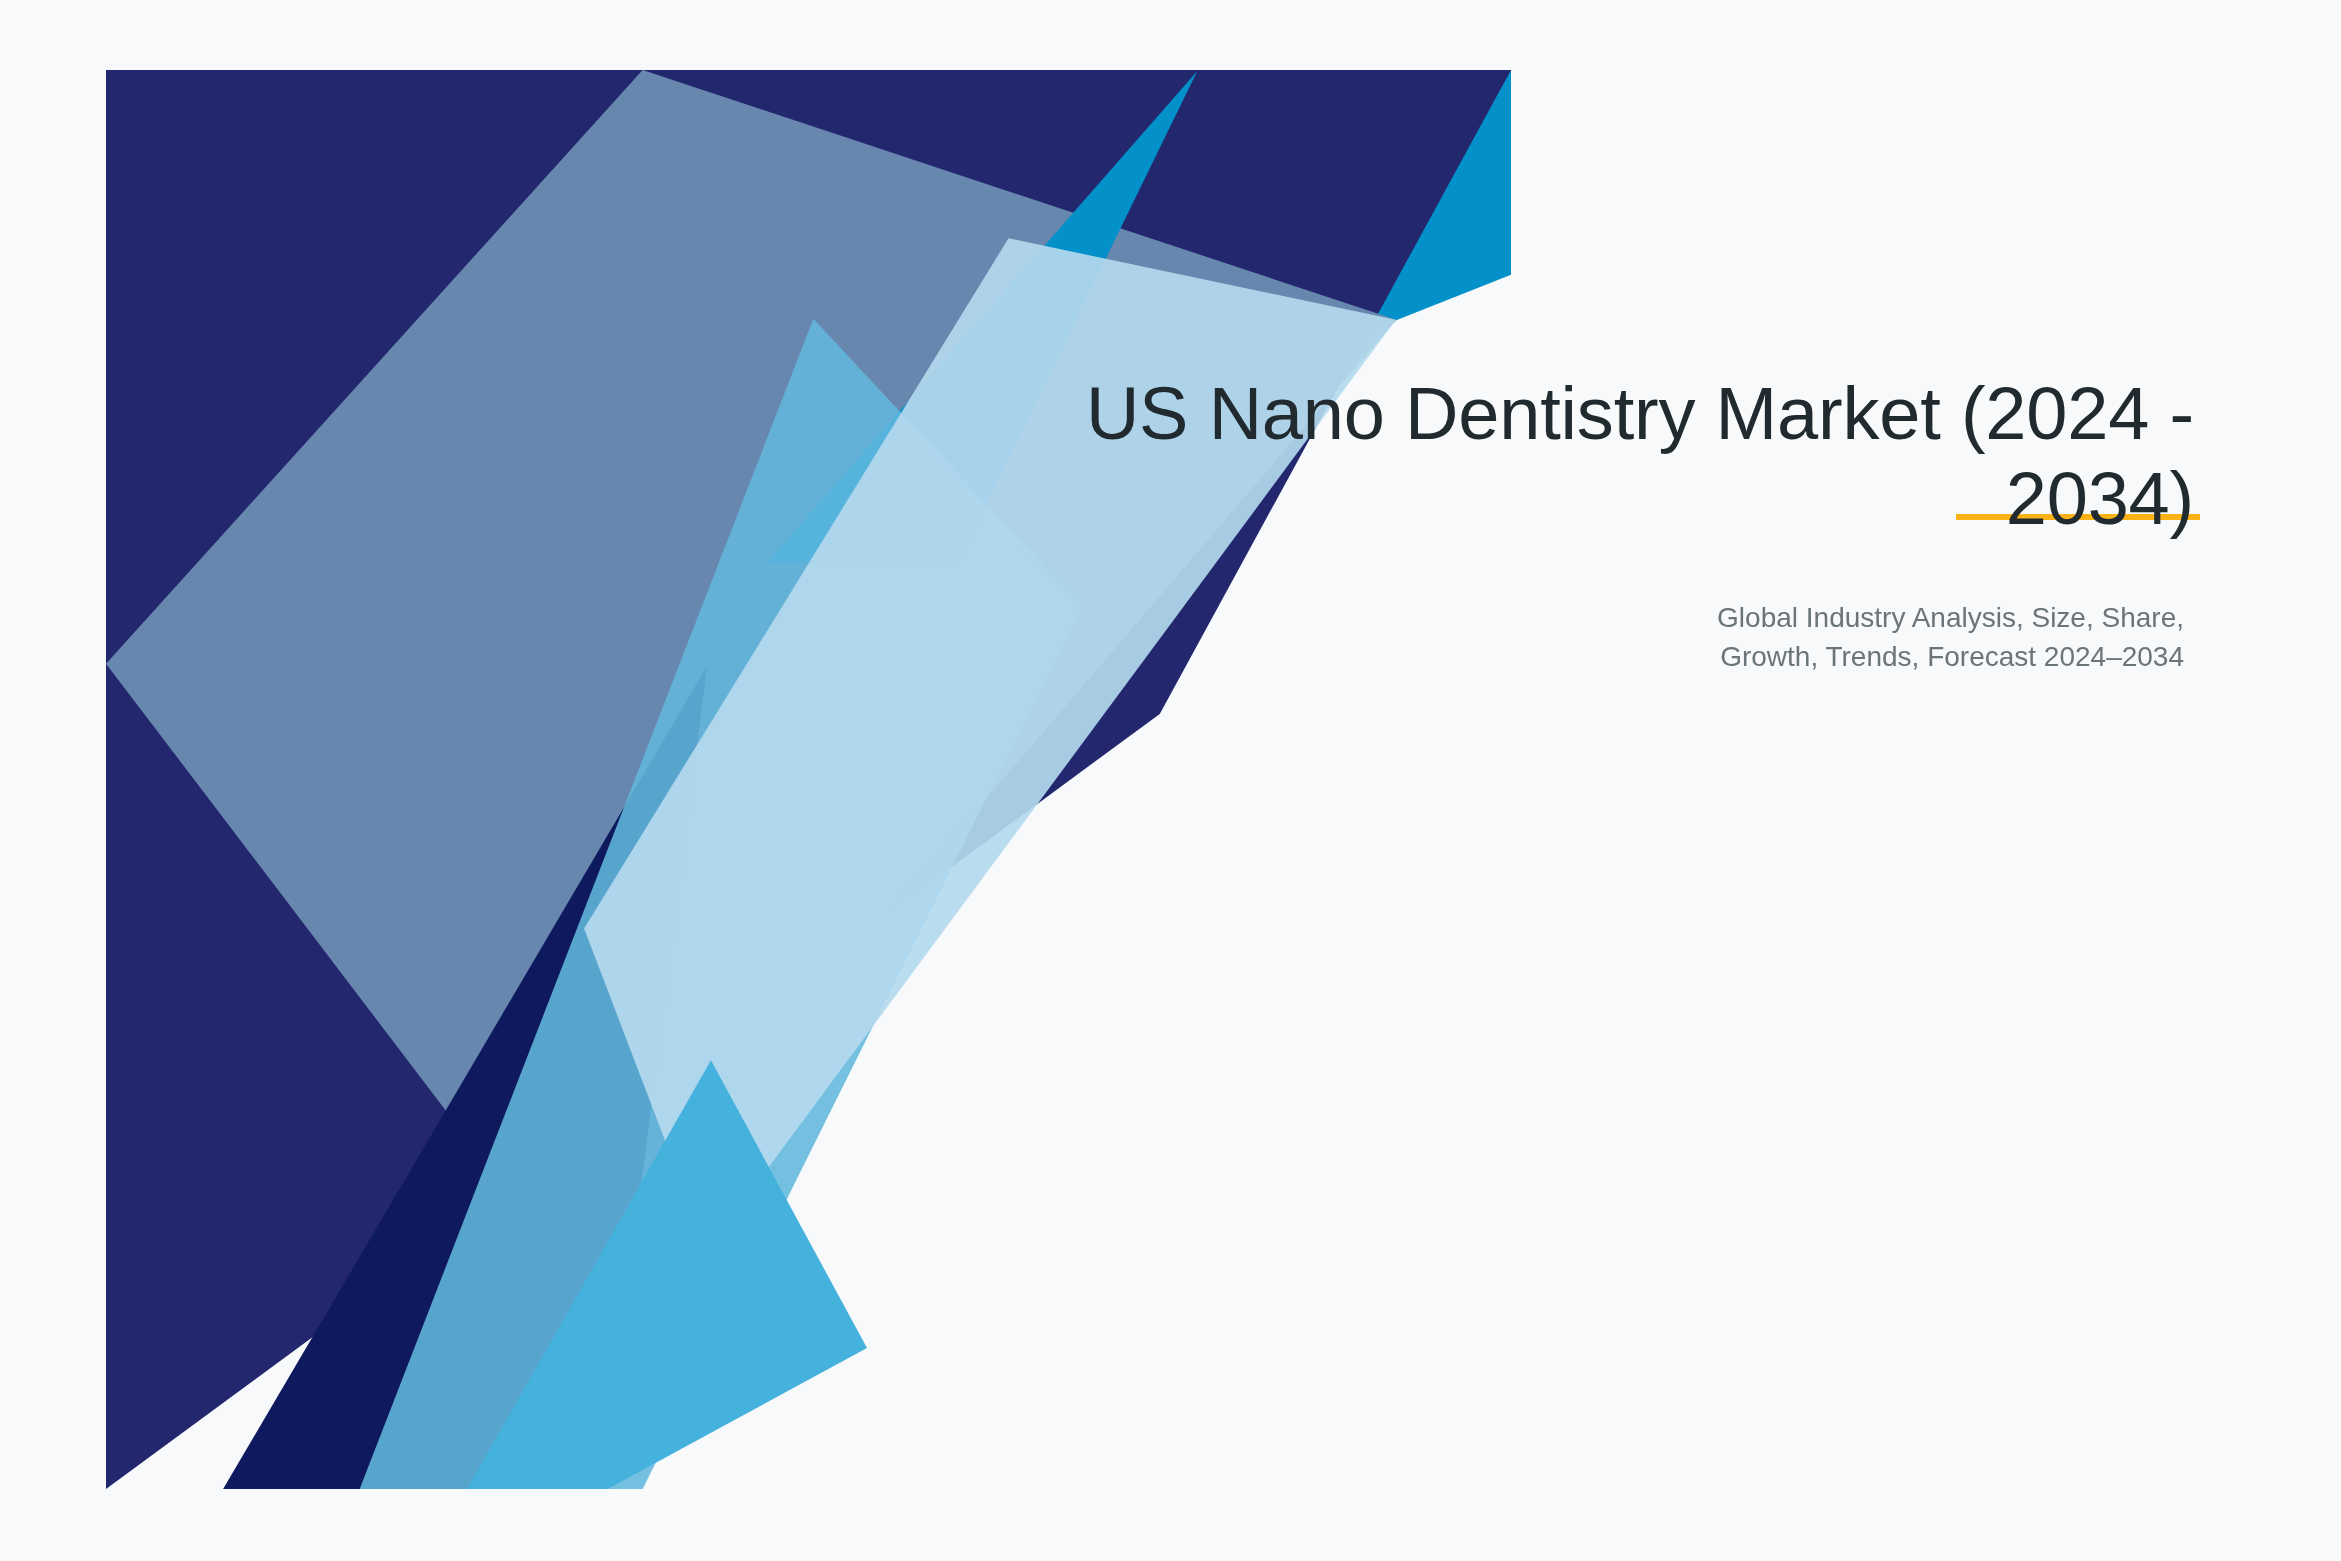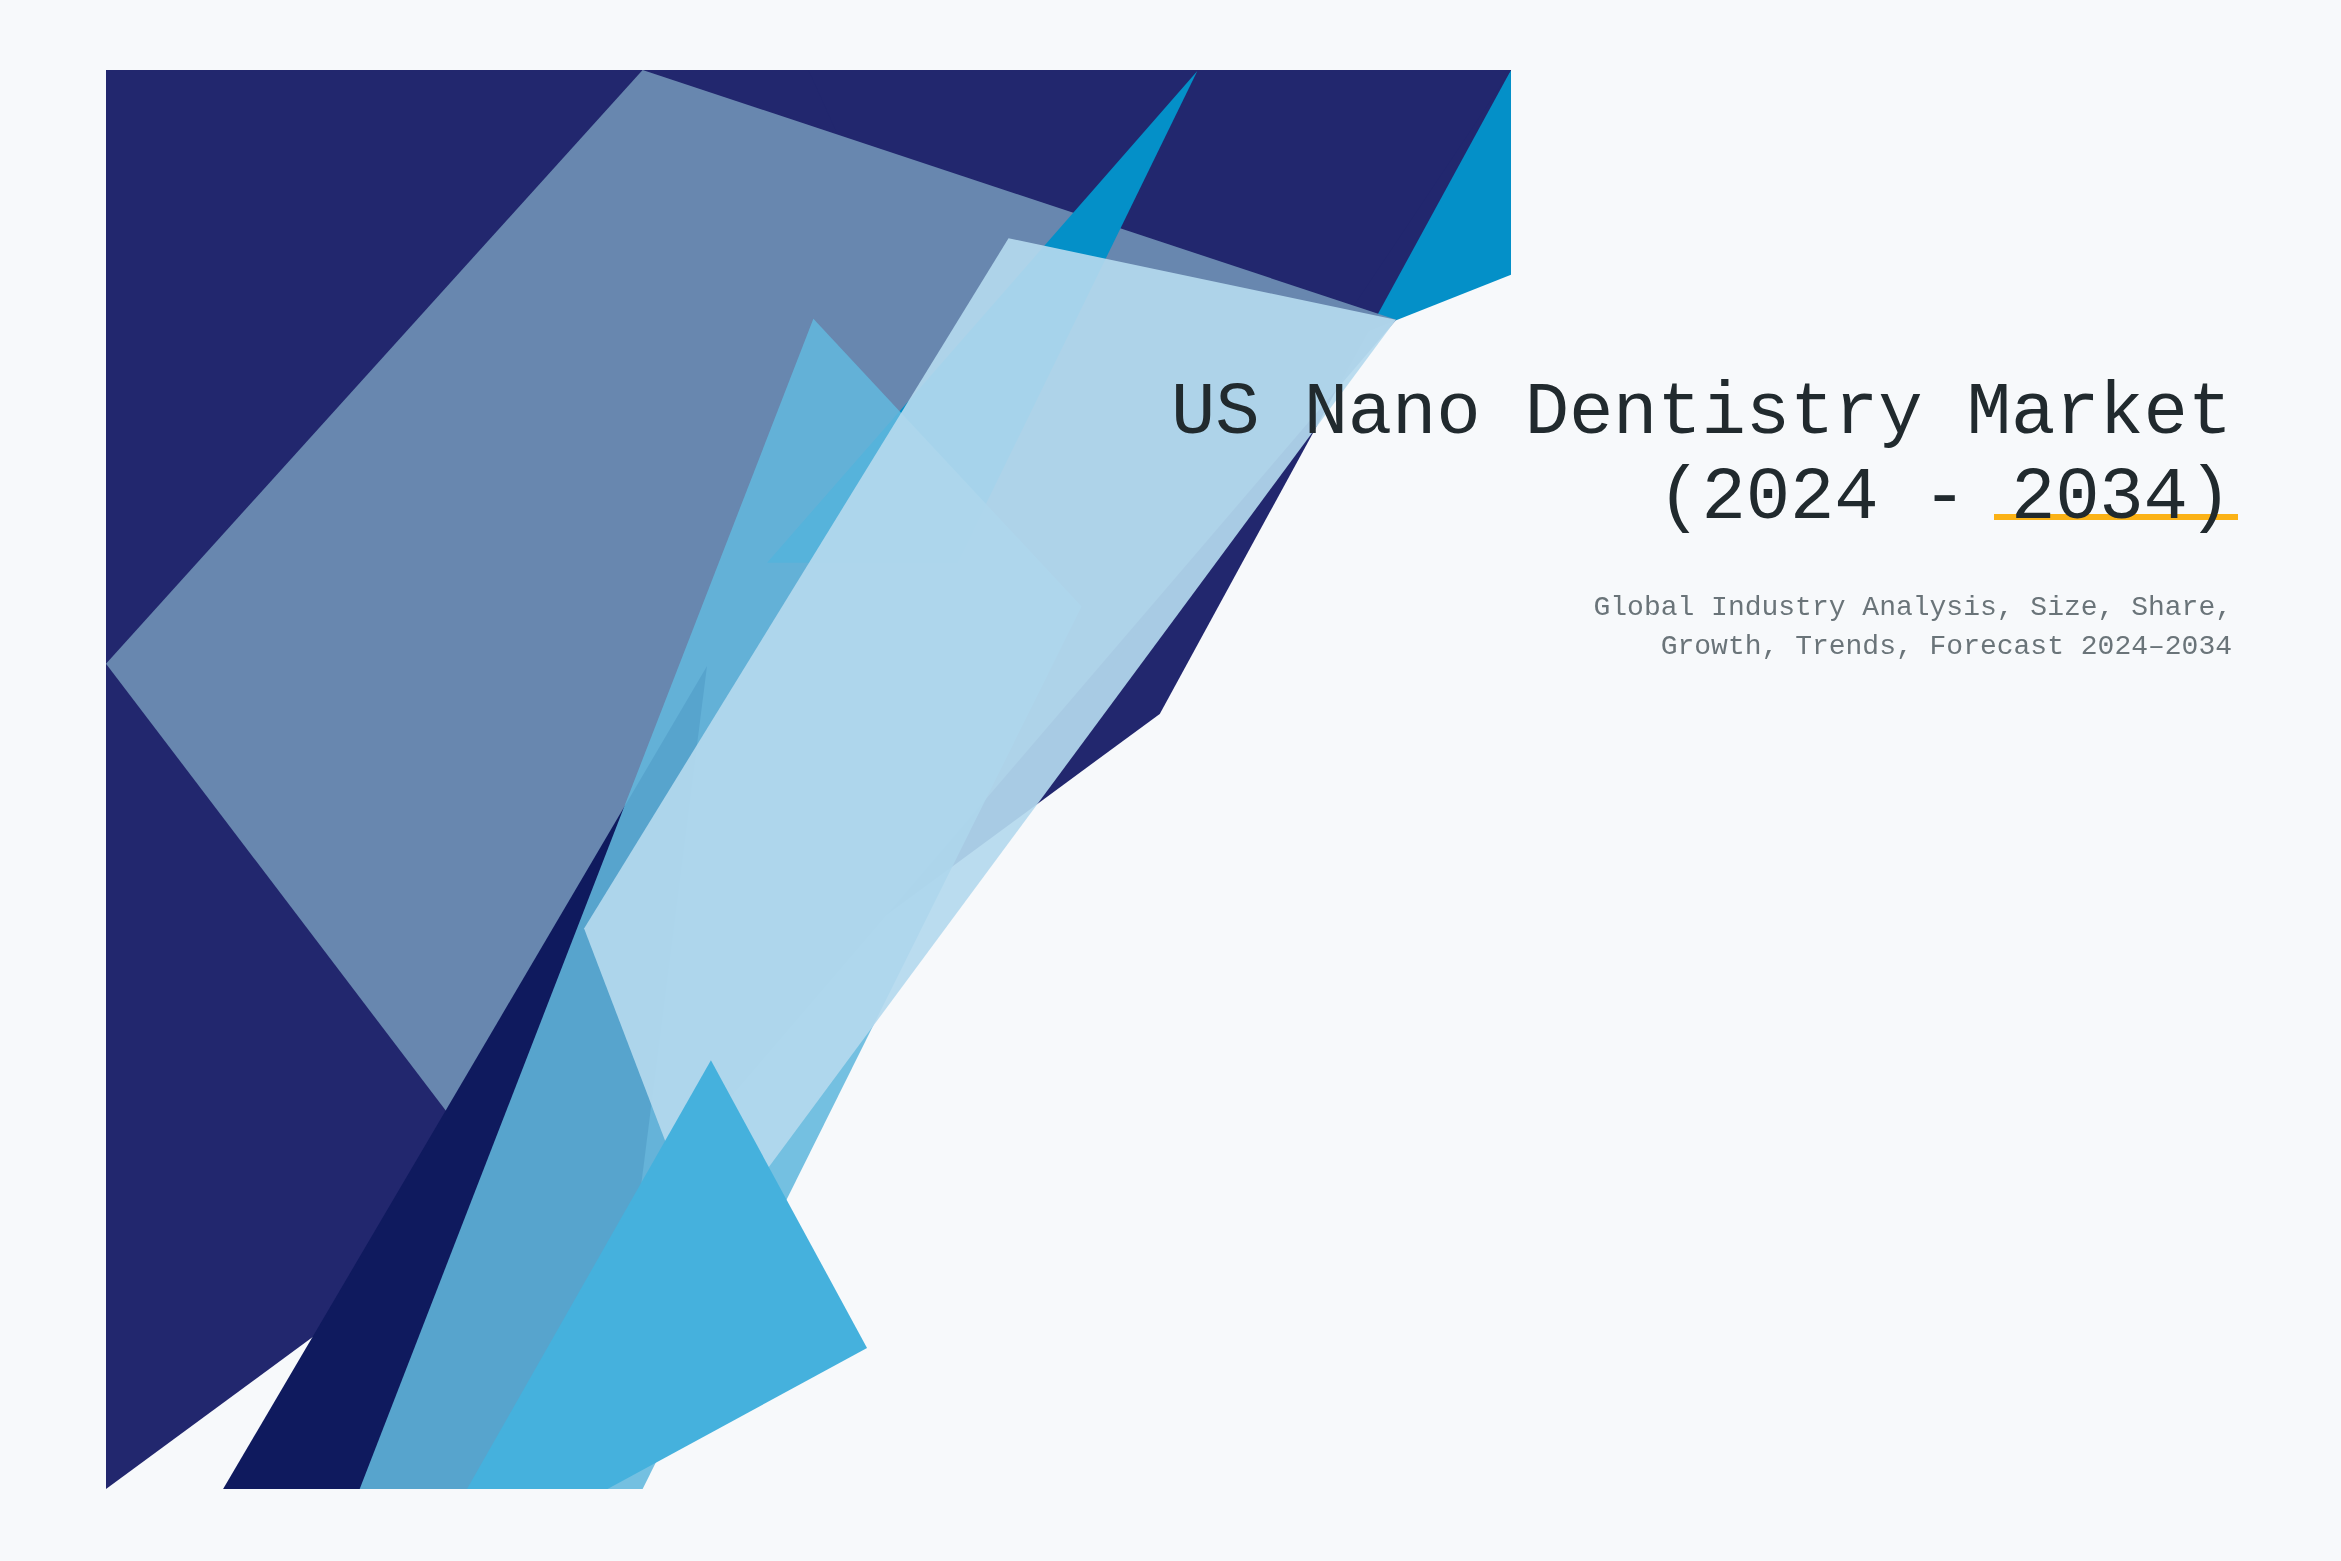--- a/index.html
+++ b/index.html
@@ -32,25 +32,24 @@
   }
   .artwork svg {
     display: block;
     width: 100%;
     height: 100%;
   }
 
   
   .title-block {
     position: absolute;
-    left: 927px;
+    left: 889px;
     top: 371px;
     width: 1305px;
     text-align: right;
-    font-family: Liberation Mono, monospace;
   }
 
   .title-wrap {
     position: relative;
     display: block;
   }
 
   .accent-bar {
     position: absolute;
     right: -5.9px;
@@ -68,21 +67,21 @@
     font-size: 74px;
     line-height: 1.155;
     font-weight: 400;
     color: #212a2e;
     letter-spacing: -0.2px;
     text-align: right;
     white-space: pre-line;
   }
 
   .cover-subtitle {
-    margin: 0;
+    margin: 10px;
     padding-top: 47px;
     font-size: 28px;
     line-height: 1.38;
     font-weight: 400;
     color: #6a7479;
     text-align: right;
     white-space: pre-line;
   }
 </style>
 </head>

